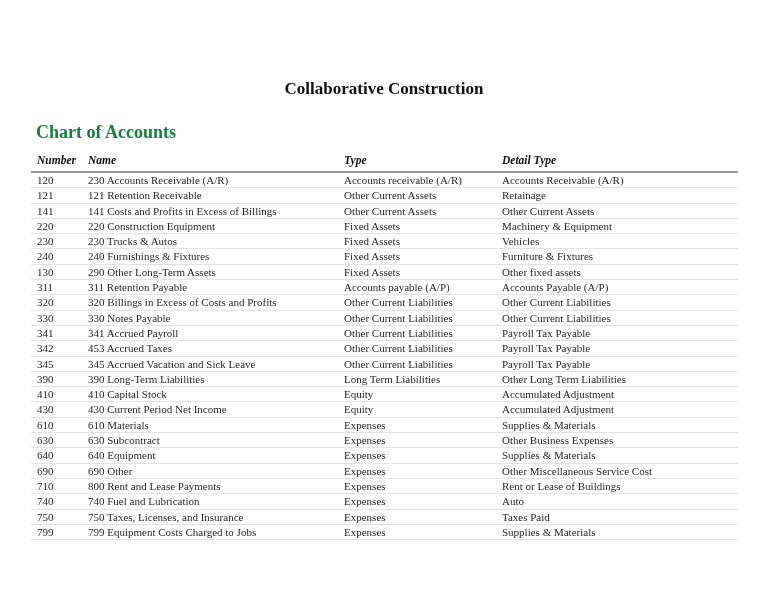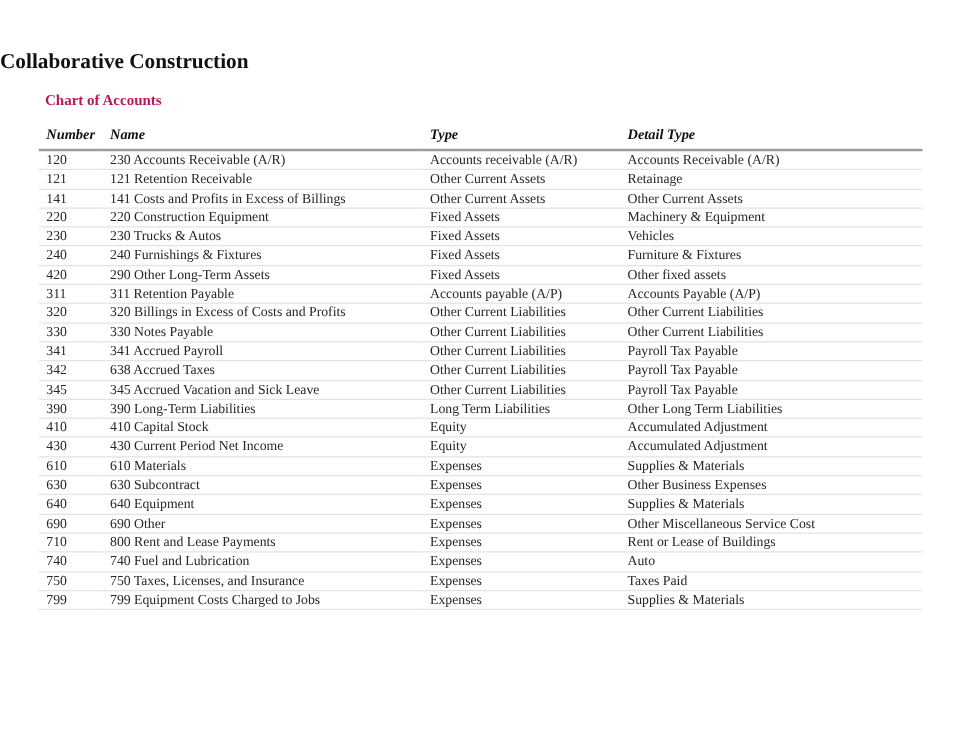--- a/index.html
+++ b/index.html
@@ -10,34 +10,35 @@
   .page {
     position: relative;
     width: 768px;
     height: 593px;
     background: #ffffff;
     font-family: "Liberation Serif", "DejaVu Serif", serif;
     color: #222222;
     overflow: hidden;
   }
   .report-title {
-    margin: 0;
-    padding-top: 40px;
+    margin: 12px;
+    padding-top: 68px;
+    text-align: center;
     font-size: 17px;
     line-height: 17px;
     font-weight: bold;
     color: #111111;
   }
   .section-title {
     margin: 0;
     padding: 17px 0 0 36px;
-    font-size: 12px;
+    font-size: 18px;
     line-height: 13px;
     font-weight: bold;
-    color: #be185d;
+    color: #15803d;
   }
   table.accounts {
     margin: 14px 0 0 31px;
     width: 707px;
     border-collapse: collapse;
     table-layout: fixed;
   }
   table.accounts th {
     text-align: left;
     vertical-align: bottom;
@@ -129,21 +130,21 @@
     </tr>
 
     <tr>
       <td>240</td>
       <td>240 Furnishings &amp; Fixtures</td>
       <td>Fixed Assets</td>
       <td>Furniture &amp; Fixtures</td>
     </tr>
 
     <tr>
-      <td>420</td>
+      <td>130</td>
       <td>290 Other Long-Term Assets</td>
       <td>Fixed Assets</td>
       <td>Other fixed assets</td>
     </tr>
 
     <tr>
       <td>311</td>
       <td>311 Retention Payable</td>
       <td>Accounts payable (A/P)</td>
       <td>Accounts Payable (A/P)</td>
@@ -165,21 +166,21 @@
 
     <tr>
       <td>341</td>
       <td>341 Accrued Payroll</td>
       <td>Other Current Liabilities</td>
       <td>Payroll Tax Payable</td>
     </tr>
 
     <tr>
       <td>342</td>
-      <td>638 Accrued Taxes</td>
+      <td>453 Accrued Taxes</td>
       <td>Other Current Liabilities</td>
       <td>Payroll Tax Payable</td>
     </tr>
 
     <tr>
       <td>345</td>
       <td>345 Accrued Vacation and Sick Leave</td>
       <td>Other Current Liabilities</td>
       <td>Payroll Tax Payable</td>
     </tr>

